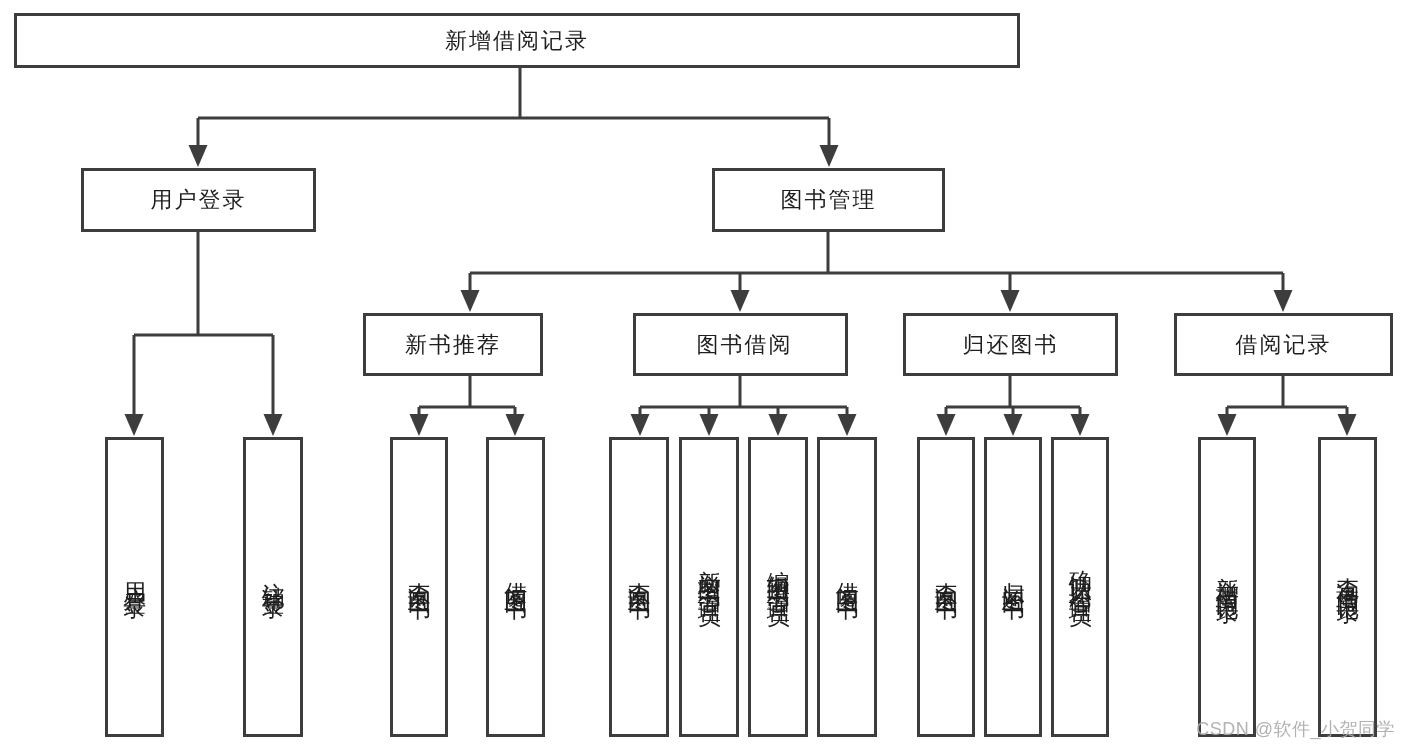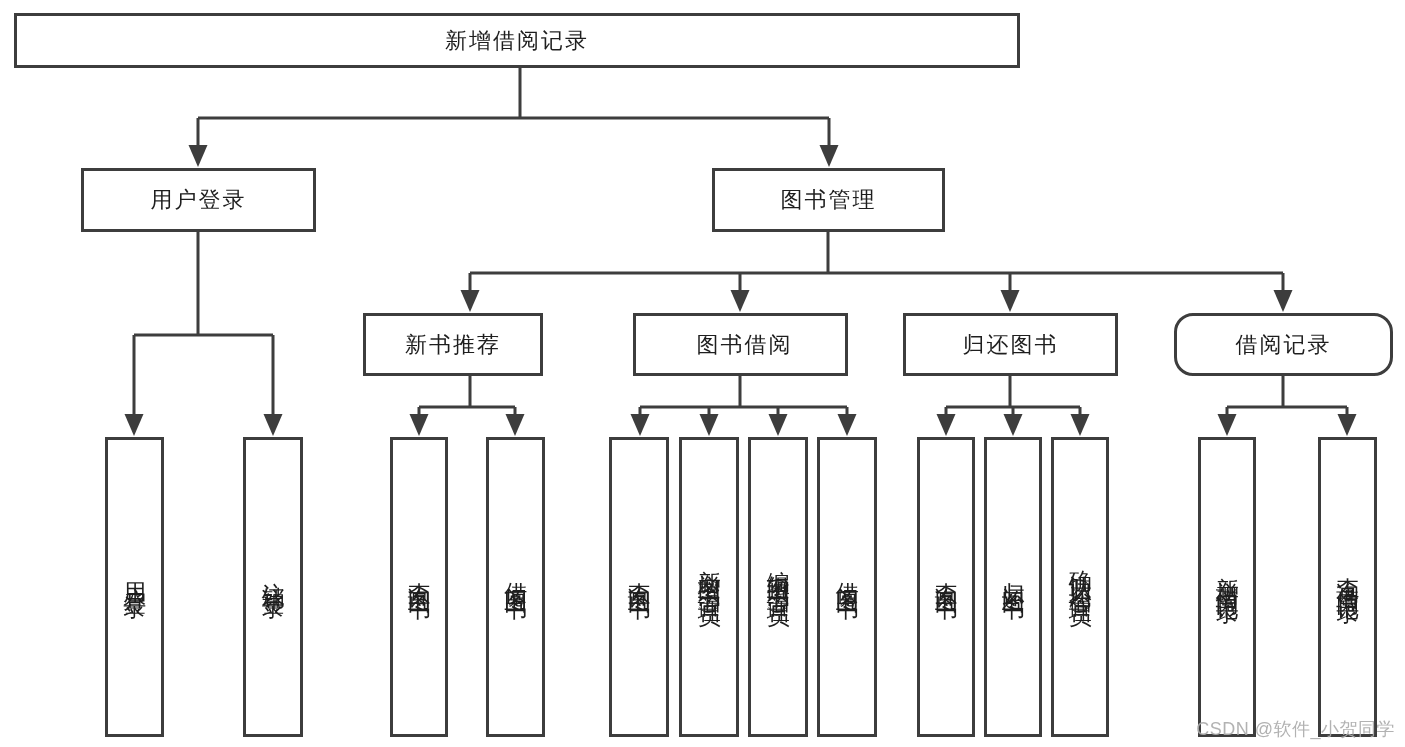--- a/index.html
+++ b/index.html
@@ -96,21 +96,21 @@
   </svg>
 
   <div class="node" style="left:14px; top:13px; width:1006px; height:55px;">新增借阅记录</div>
 
   <div class="node" style="left:81px; top:168px; width:235px; height:64px;">用户登录</div>
   <div class="node" style="left:712px; top:168px; width:233px; height:64px;">图书管理</div>
 
   <div class="node" style="left:363px; top:313px; width:180px; height:63px;">新书推荐</div>
   <div class="node" style="left:633px; top:313px; width:215px; height:63px;padding-left:8px;">图书借阅</div>
   <div class="node" style="left:903px; top:313px; width:215px; height:63px;">归还图书</div>
-  <div class="node" style="left:1174px; top:313px; width:219px; height:63px;border-radius:19px;">借阅记录</div>
+  <div class="node" style="left:1174px; top:313px; width:219px; height:63px;">借阅记录</div>
 
   <div class="node leaf" style="left:105px; top:437px; width:59px; height:300px;">
     <span class="vtext">用户登录</span>
   </div>
   <div class="node leaf" style="left:243px; top:437px; width:60px; height:300px;">
     <span class="vtext">注销登录</span>
   </div>
 
   <div class="node leaf" style="left:390px; top:437px; width:58px; height:300px;">
     <span class="vtext">查询图书</span>

